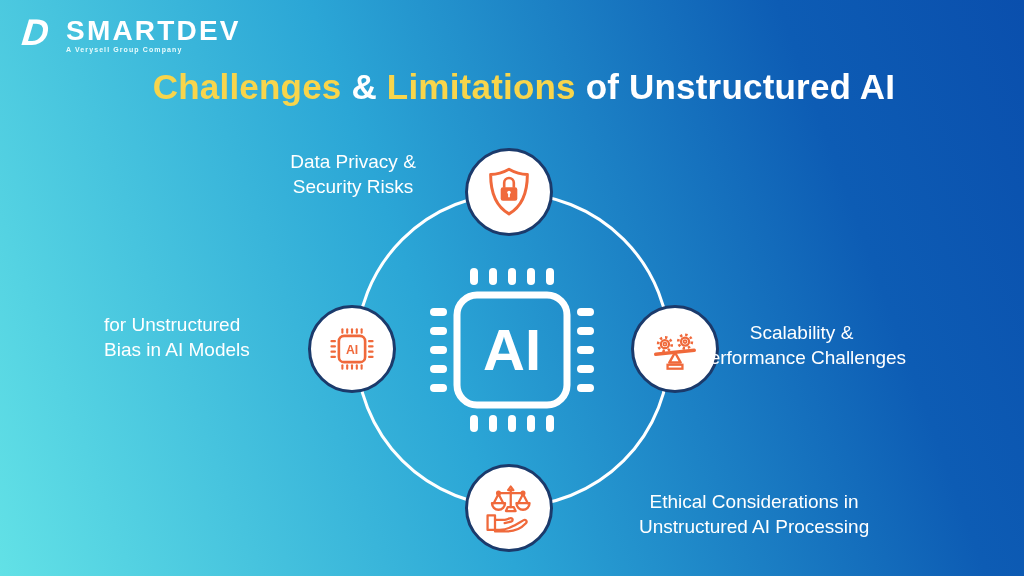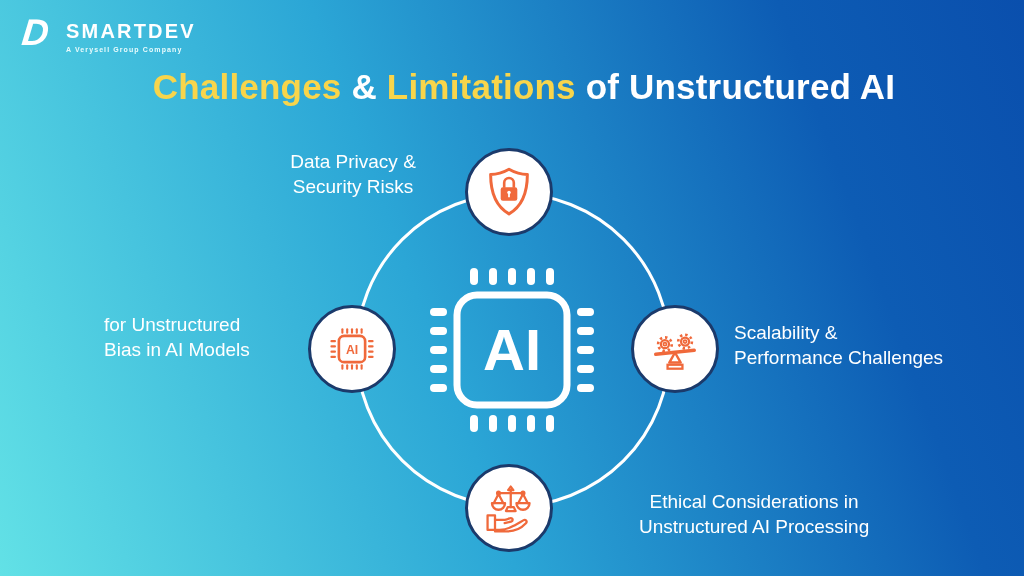--- a/index.html
+++ b/index.html
@@ -9,21 +9,21 @@
     background:linear-gradient(70deg, #62e1e6 0%, #2ba6d6 42%, #0d5cb4 80%, #0a4fad 100%);
   }
 
   
   .brand{position:absolute; left:22px; top:14px; display:flex; align-items:flex-start;}
   .logo-d{
     width:38px; height:40px; color:#ffffff; font-weight:900; font-style:italic;
     font-size:37px; line-height:38px; transform:skewX(-6deg); letter-spacing:0;
   }
   .brand-text{margin-left:6px; display:flex; flex-direction:column;}
-  .brand-name{color:#ffffff; font-size:20px; font-weight:700; letter-spacing:2.2px; line-height:26px; margin-top:4px;}
+  .brand-name{color:#ffffff; font-size:28px; font-weight:700; letter-spacing:2.2px; line-height:26px; margin-top:4px;}
   .brand-tagline{color:#eafcfd; font-size:7px; font-weight:600; letter-spacing:1.1px; margin-top:2px;}
 
   
   .page-title{
     position:absolute; left:12px; top:67px; width:100%; text-align:center;
     font-size:35px; font-weight:800; color:#ffffff; letter-spacing:0.2px;
   }
   .page-title .hl{color:#f8d54b;}
 
   
@@ -45,21 +45,21 @@
   .node-left{left:308px; top:305px;}
   .node-right{left:631px; top:305px;}
   .node-bottom{left:465px; top:464px;}
   .node-circle svg{display:block;}
 
   
   .node-label{position:absolute; color:#ffffff; font-size:19px; font-weight:500; line-height:25px;}
   .node-label div{white-space:nowrap;}
   .label-privacy{left:233px; top:149px; width:240px; text-align:center;}
   .label-bias{left:104px; top:312px; text-align:left;}
-  .label-scalability{left:734px; top:320px; text-align:left;}
+  .label-scalability{left:697px; top:320px; text-align:center;}
   .label-ethics{left:612px; top:489px; text-align:center;margin-left:27px;}
 </style>
 </head>
 <body>
 
 <div class="stage">
 
   <div class="brand">
     <div class="logo-d">D</div>
     <div class="brand-text">

